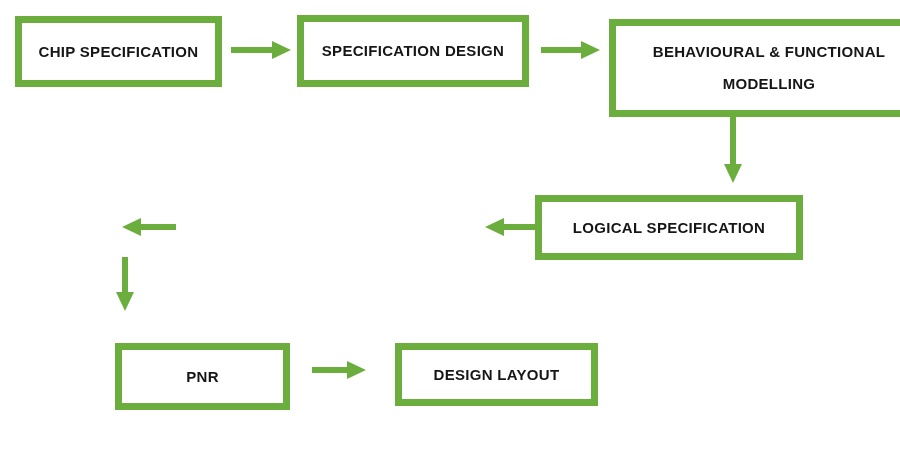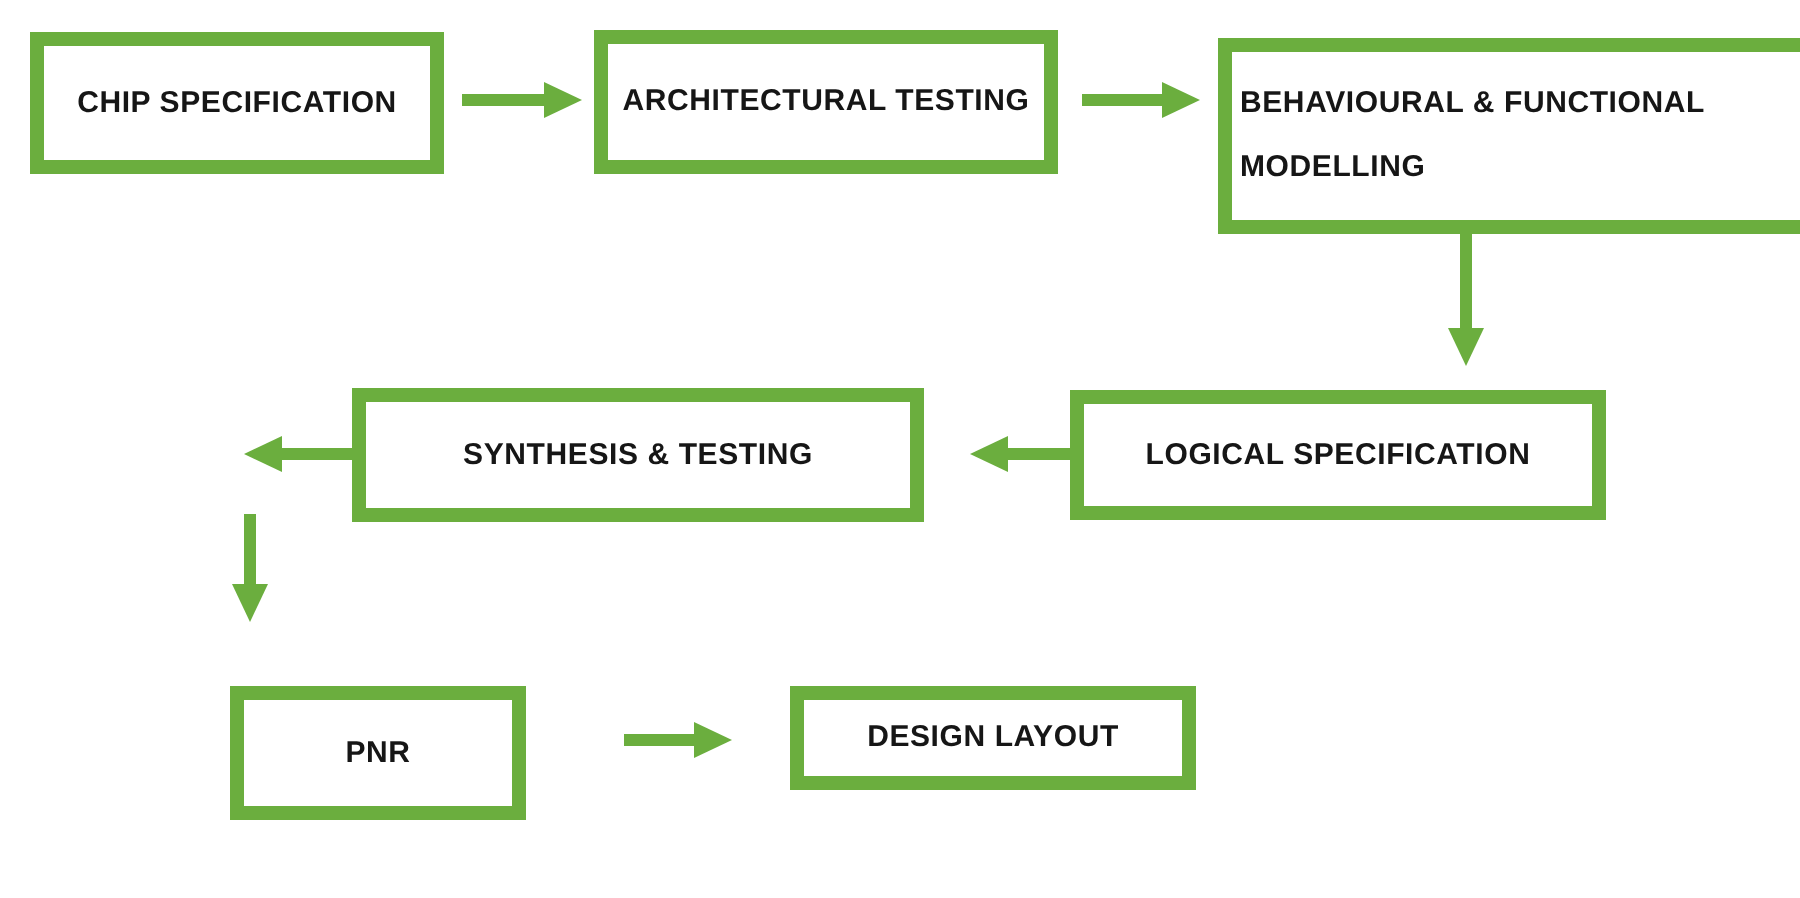--- a/index.html
+++ b/index.html
@@ -18,21 +18,21 @@
     background: #ffffff;
     overflow: hidden;
   }
   .node {
     position: absolute;
     border: 7px solid var(--green);
     background: #ffffff;
     display: flex;
     align-items: center;
     justify-content: center;
-    text-align: left;
+    text-align: center;
     font-weight: bold;
     font-size: 15px;
     letter-spacing: 0.3px;
     line-height: 32px;
     color: var(--ink);
     padding: 0 4px;
   }
   .oneline { white-space: nowrap; }
   .shaft-h { position: absolute; height: 6px; background: var(--green); }
   .shaft-v { position: absolute; width: 6px; background: var(--green); }
@@ -56,40 +56,37 @@
 </head>
 <body>
 
 <div class="canvas">
 
   <div class="node oneline" style="left:15px; top:16px; width:207px; height:71px;">
     <span>CHIP SPECIFICATION</span>
   </div>
 
   <div class="node oneline" style="left:297px; top:15px; width:232px; height:72px;">
-    <span>ARCHITECTURAL TESTING</span>
+    <span>SPECIFICATION DESIGN</span>
   </div>
 
   <div class="node" style="left:609px; top:19px; width:320px; height:98px;">
     <span>BEHAVIOURAL &amp; FUNCTIONAL MODELLING</span>
   </div>
 
   <div class="node oneline" style="left:535px; top:195px; width:268px; height:65px;">
     <span>LOGICAL SPECIFICATION</span>
   </div>
 
-  <div class="node oneline" style="left:176px; top:194px; width:286px; height:67px;">
-    <span>SYNTHESIS &amp; TESTING</span>
-  </div>
 
-  <div class="node oneline" style="left:115px; top:343px; width:148px; height:67px;">
+  <div class="node oneline" style="left:115px; top:343px; width:175px; height:67px;">
     <span>PNR</span>
   </div>
 
-  <div class="node oneline" style="left:395px; top:343px; width:203px; height:52px;">
+  <div class="node oneline" style="left:395px; top:343px; width:203px; height:63px;">
     <span>DESIGN LAYOUT</span>
   </div>
 
   <div>
     <div class="shaft-h" style="left:231px; top:47px; width:41px;"></div>
     <div class="head head-right" style="left:272px; top:41px;"></div>
   </div>
 
   <div>
     <div class="shaft-h" style="left:541px; top:47px; width:40px;"></div>

